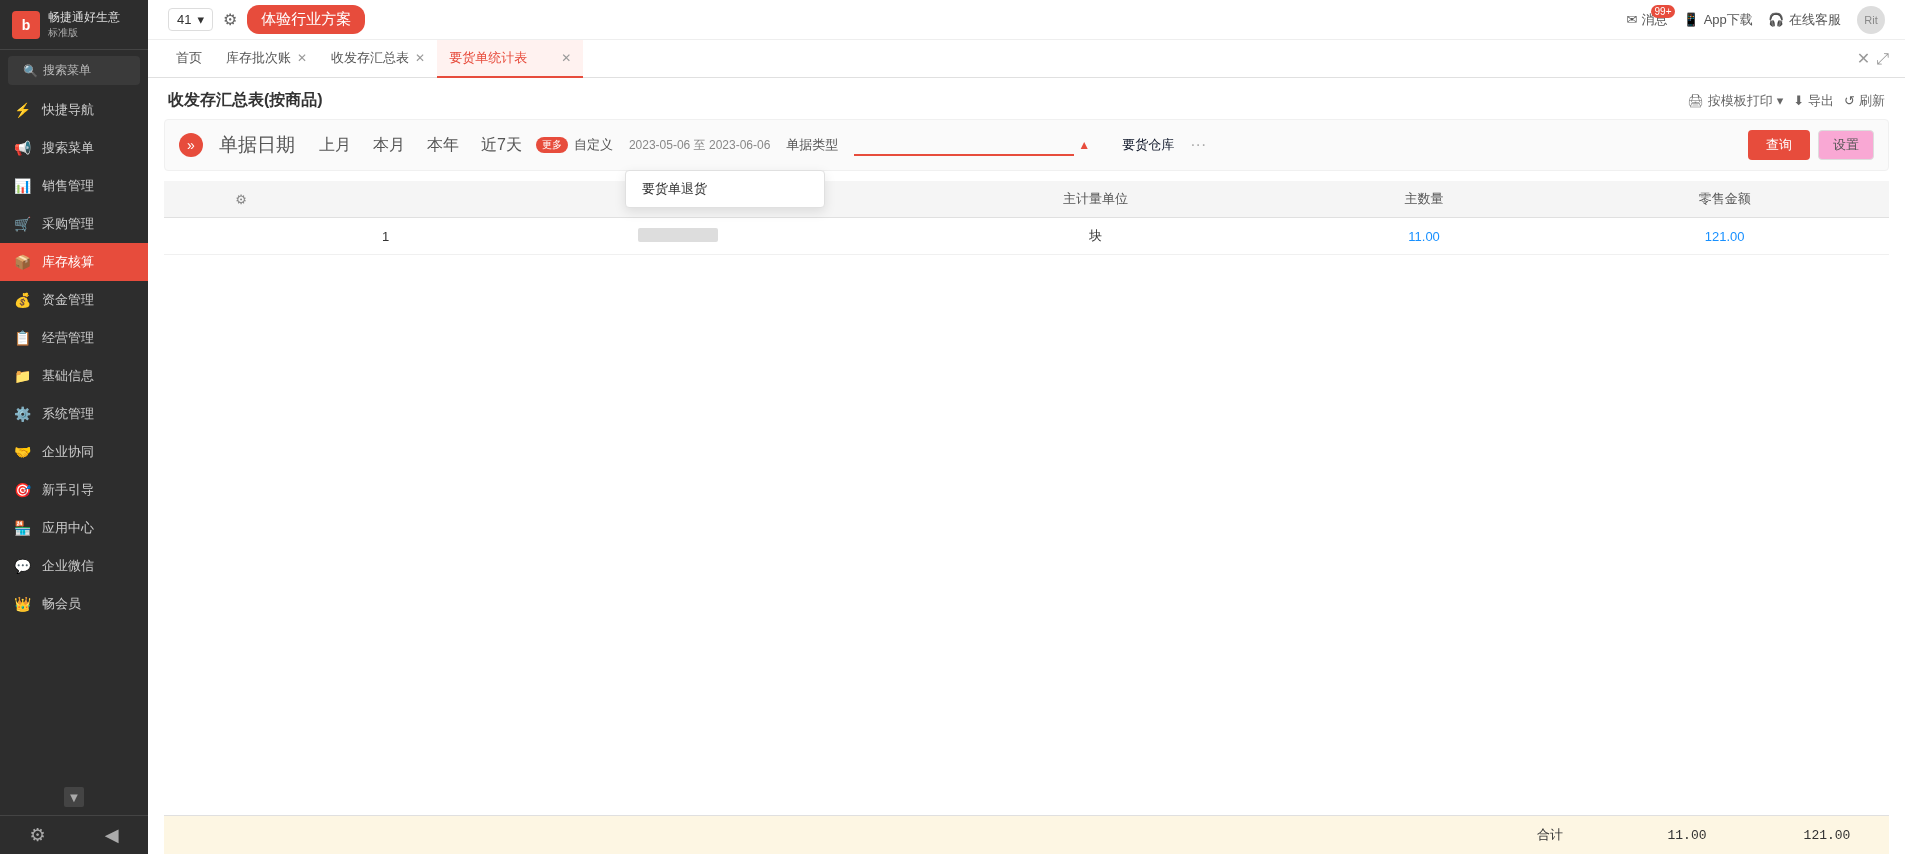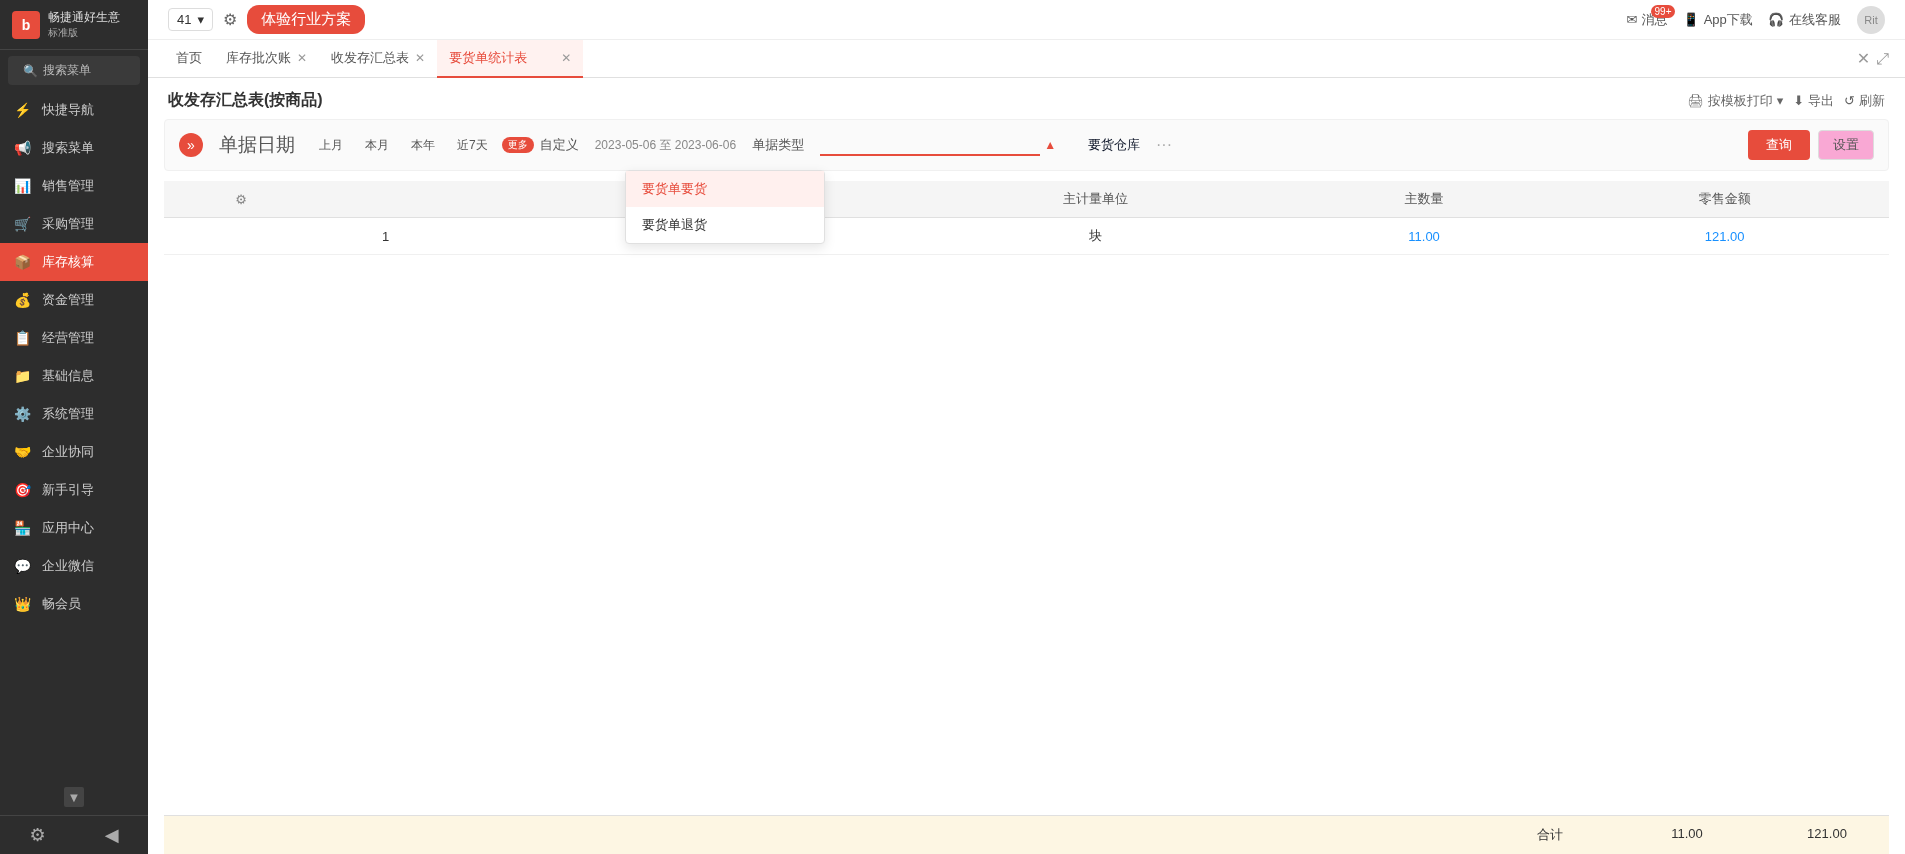--- a/index.html
+++ b/index.html
@@ -203,21 +203,21 @@
       border-radius: 50%;
       display: flex; align-items: center; justify-content: center;
       color: white; cursor: pointer; font-size: 14px;
     }
     .filter-label { color: #555; font-size: 19px; white-space: nowrap; }
     .date-shortcuts {
       display: flex; align-items: center; gap: 6px;
     }
     .date-btn {
       padding: 2px 8px; border-radius: 3px; cursor: pointer;
-      font-size: 12px; color: #555; background: transparent;
+      font-size: 16px; color: #555; background: transparent;
       border: none;
     }
     .date-badge {
       background: #e74c3c; color: white;
       font-size: 10px; padding: 1px 6px; border-radius: 8px;
       cursor: pointer;
     }
     .date-custom { color: #555; font-size: 13px; cursor: pointer; }
     .date-range { color: #888; font-size: 12px; }
 
@@ -306,25 +306,26 @@
     }
     .settings-th { color: #888; }
 
     
     .table-footer {
       background: #fdf6e3;
       border-top: 1px solid #e0e0e0;
       margin: 0 16px;
       padding: 10px 12px;
       display: flex;
-      align-items: flex-start;
+      align-items: center;
       gap: 40px;
       font-size: 13px;
       color: #333;
       flex-shrink: 0;
+      font-family: Liberation Mono, monospace;
     }
   </style>
 </head>
 <body>
 
 <div class="sidebar">
   <div class="sidebar-logo">
     <div class="sidebar-logo-icon">b</div>
     <div class="sidebar-logo-text">
       <div>畅捷通好生意</div>
@@ -504,21 +505,20 @@
         <span class="filter-warehouse-label">要货仓库</span>
         <span class="filter-more">···</span>
 
         <div class="filter-actions">
           <button class="btn-query">查询</button>
           <button class="btn-settings">设置</button>
         </div>
       </div>
 
       <div class="dropdown-overlay">
-        <div class="dropdown-item selected">要货单要货</div>
         <div class="dropdown-item">要货单退货</div>
       </div>
     </div>
 
     <div class="table-container">
       <table>
         <thead>
           <tr>
             <th class="settings-th">⚙</th>
             <th></th>

